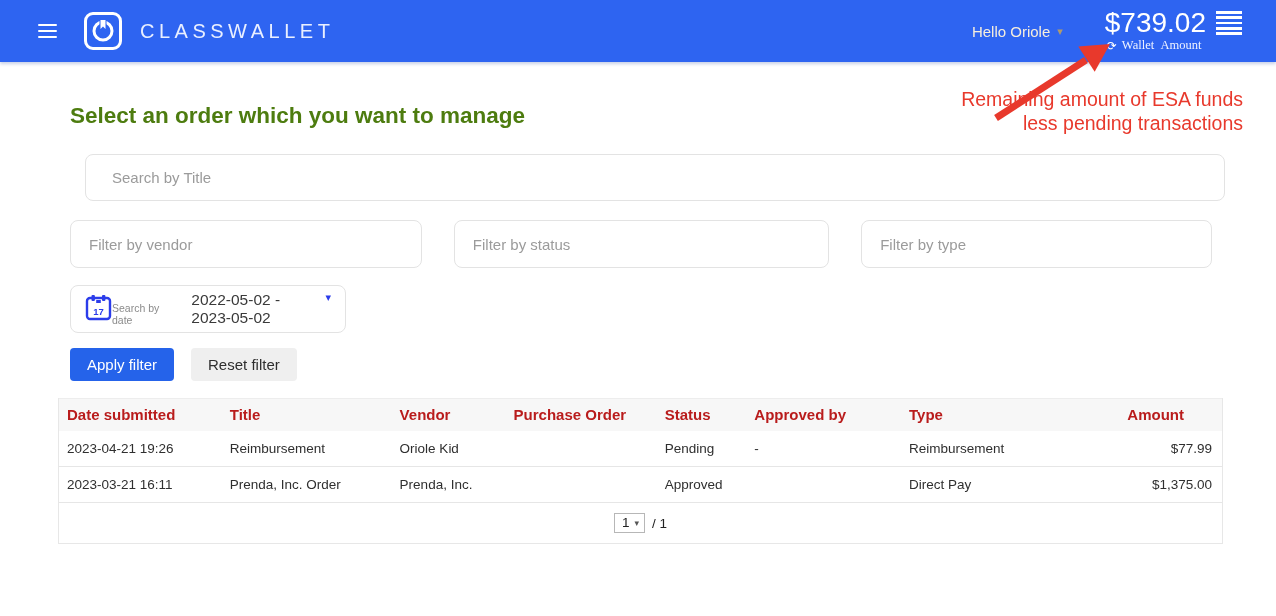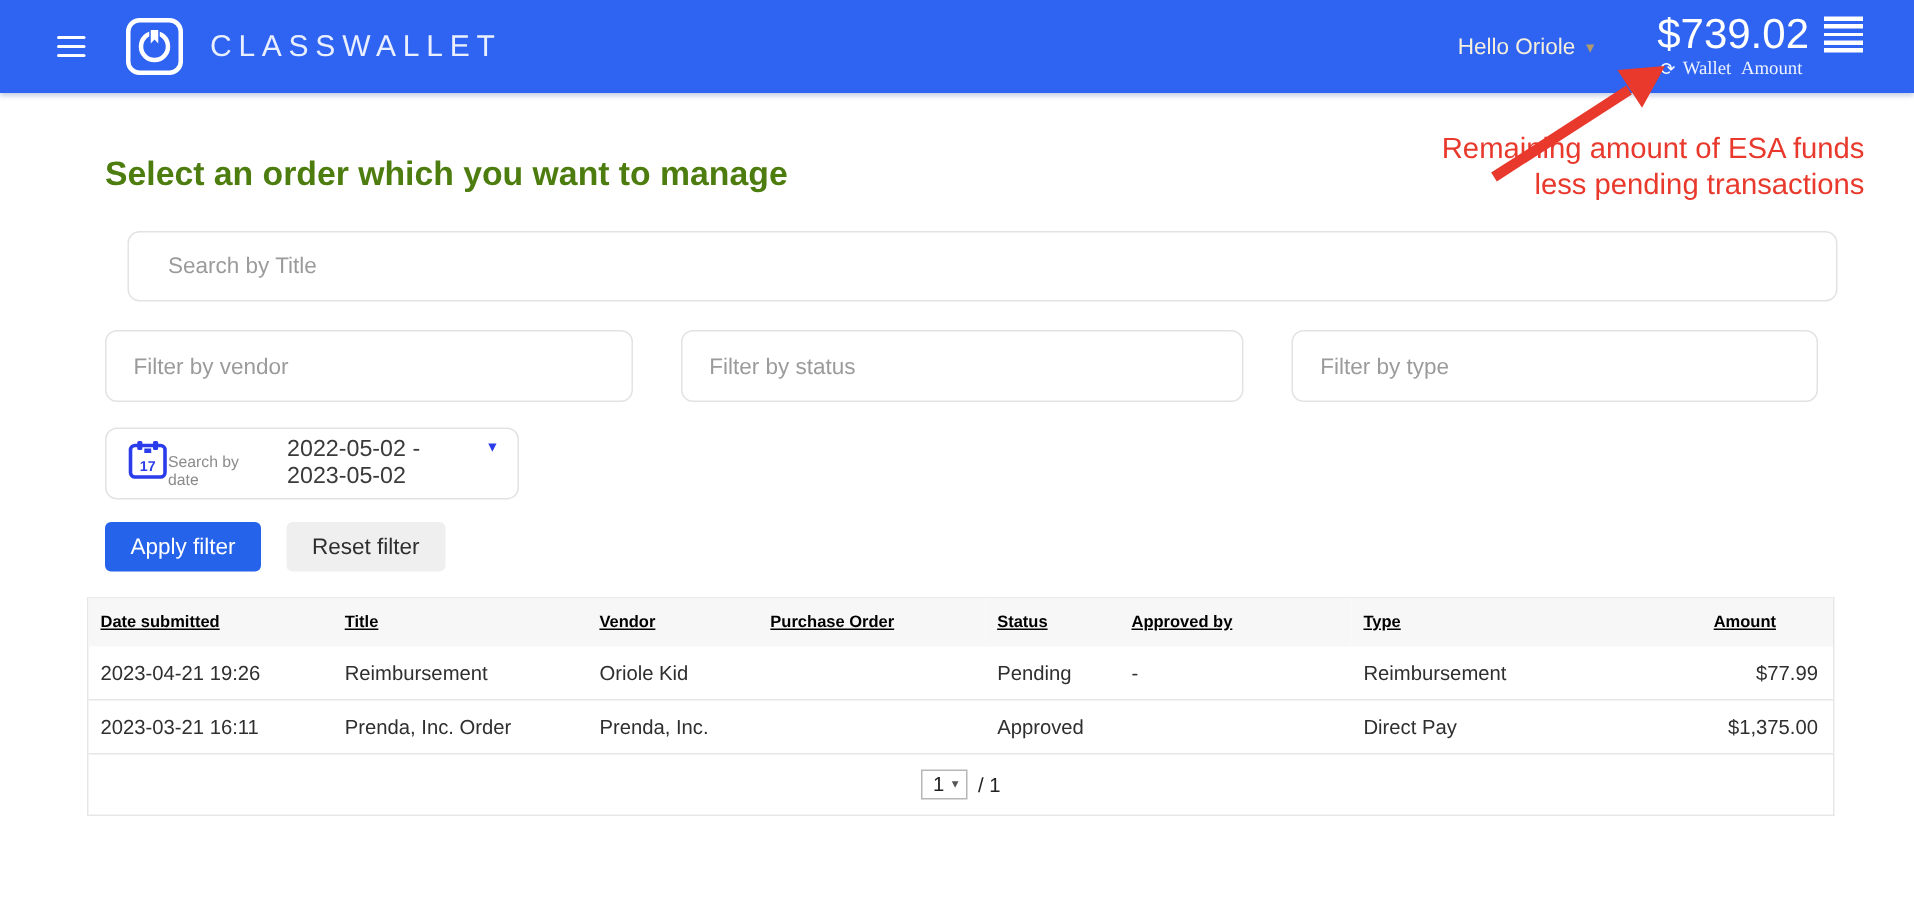--- a/index.html
+++ b/index.html
@@ -60,22 +60,22 @@
 
   .button-row { margin:15px 0 0 70px; display:flex; gap:17px; }
   .btn { border:none; border-radius:4px; font-size:15px; padding:8px 17px; cursor:pointer;
     font-family:"Liberation Sans","DejaVu Sans",sans-serif; }
   .btn-apply { background:#2563ea; color:#fff; }
   .btn-reset { background:#efefef; color:#2e2e2e; }
 
   
   .table-card { margin:17px 53px 0 58px; width:1165px; border:1px solid #e7e7e7; border-top:none; }
   table { width:100%; border-collapse:collapse; table-layout:fixed; }
-  thead th { background:#f7f7f7; height:32px; text-align:left; font-size:11px;
-    font-weight:700; color:#000000; padding:0 0 0 8px; border-top:1px solid #ededed;text-decoration:underline; }
+  thead th { background:#f7f7f7; height:32px; text-align:left; font-size:15px;
+    font-weight:700; color:#b91c1c; padding:0 0 0 8px; border-top:1px solid #ededed; }
   tbody td { height:36px; font-size:13.5px; color:#2f2f2f; padding:0 0 0 8px;
     border-bottom:1px solid #e6e6e6; overflow:hidden; white-space:nowrap; }
   th:nth-child(1), td:nth-child(1) { width:14.0%; }
   th:nth-child(2), td:nth-child(2) { width:14.6%; }
   th:nth-child(3), td:nth-child(3) { width:9.8%; }
   th:nth-child(4), td:nth-child(4) { width:13.0%; }
   th:nth-child(5), td:nth-child(5) { width:7.7%; }
   th:nth-child(6), td:nth-child(6) { width:13.3%;margin-top:28px; }
   th:nth-child(7), td:nth-child(7) { width:16.4%; }
   th:nth-child(8), td:nth-child(8) { width:11.2%; text-align:right; padding-right:10px; }

